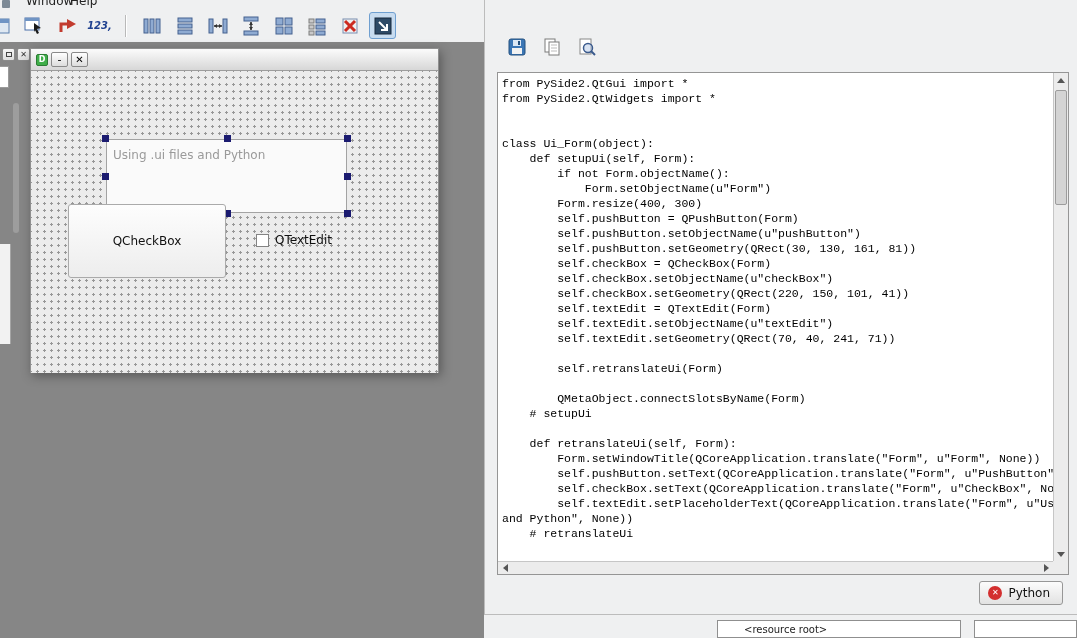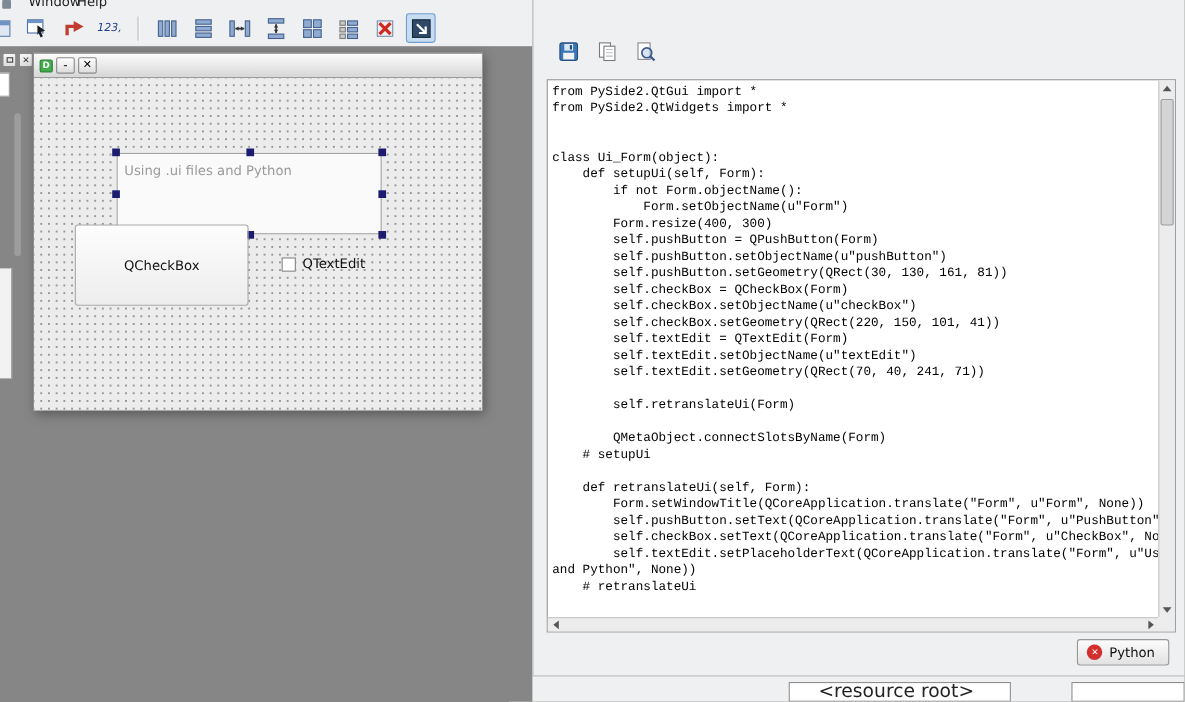--- a/index.html
+++ b/index.html
@@ -12,21 +12,21 @@
   .app-mini-icon { position: absolute; left: 2px; top: 0; width: 8px; height: 8px; background: #7d8a96; border-radius: 1px; }
   .menu-item { position: absolute; top: -6px; font-size: 12px; color: #222; line-height: 14px; }
   .menu-window { left: 26px; }
   .menu-help { left: 70px; }
 
   .toolbar { position: absolute; left: 0; top: 9px; height: 33px; display: flex; align-items: center; }
   .tb-btn { width: 27px; height: 27px; margin: 0 3px; display: flex; align-items: center; justify-content: center; border: 1px solid transparent; border-radius: 3px; }
   .tb-btn.cut { margin-left: -13px; }
   .tb-btn.pressed { background: #c8dcf0; border-color: #6f9fd0; }
   .tb-sep { width: 1px; height: 22px; background: #b9b9b9; margin: 0 9px; box-shadow: 1px 0 0 #fff; }
-  .taborder-glyph { font-size: 10px; font-weight: normal; color: #1d3f8f; font-style: italic; }
+  .taborder-glyph { font-size: 10px; font-weight: bold; color: #1d3f8f; font-style: italic; }
 
   
   .dock-btn { position: absolute; width: 13px; height: 13px; background: linear-gradient(#f6f6f6,#dedede); border: 1px solid #8a8a8a; border-radius: 2px; display: flex; align-items: center; justify-content: center; }
   .dock-btn-float { left: 2px; top: 48px; }
   .dock-btn-close { left: 17px; top: 48px; font-size: 8px; color: #333; }
   .dock-float-glyph { width: 6px; height: 5px; border: 1px solid #444; }
   .left-filter-fragment { position: absolute; left: 0; top: 66px; width: 9px; height: 22px; background: #fff; border: 1px solid #9a9a9a; border-left: none; }
   .left-scrollbar { position: absolute; left: 13px; top: 103px; width: 6px; height: 130px; background: #9d9d9d; border-radius: 3px; }
   .left-panel-sliver { position: absolute; left: 0; top: 244px; width: 11px; height: 100px; background: #f2f2f2; border-right: 1px solid #a5a5a5; }
 
@@ -69,21 +69,21 @@
   .tri-up   { width: 0; height: 0; border-left: 4px solid transparent; border-right: 4px solid transparent; border-bottom: 5px solid #555; }
   .tri-down { width: 0; height: 0; border-left: 4px solid transparent; border-right: 4px solid transparent; border-top: 5px solid #555; }
   .tri-left { width: 0; height: 0; border-top: 4px solid transparent; border-bottom: 4px solid transparent; border-right: 5px solid #555; }
   .tri-right{ width: 0; height: 0; border-top: 4px solid transparent; border-bottom: 4px solid transparent; border-left: 5px solid #555; }
 
   .close-btn { position: absolute; right: 14px; top: 581px; height: 24px; padding: 0 12px 0 8px; display: flex; align-items: center; gap: 6px; background: linear-gradient(#fcfcfc, #e2e2e2); border: 1px solid #979797; border-radius: 3px; font-size: 12px; color: #111; font-family: inherit; }
   .close-red { width: 14px; height: 14px; border-radius: 50%; background: #d32f2f; color: #fff; font-size: 8px; font-weight: bold; line-height: 14px; text-align: center; }
 
   
   .bottom-strip { position: absolute; left: 484px; top: 615px; width: 593px; height: 23px; background: #eff0f1; }
-  .resource-box { position: absolute; left: 717px; top: 620px; width: 202px; height: 18px; background: #fff; border: 1px solid #8f8f8f; display: flex; align-items: center; padding-left: 26px; font-size: 17px; color: #222; }
+  .resource-box { position: absolute; left: 717px; top: 620px; width: 244px; height: 18px; background: #fff; border: 1px solid #8f8f8f; display: flex; align-items: center; padding-left: 26px; font-size: 10px; color: #222; }
   .resource-box-2 { position: absolute; left: 974px; top: 620px; width: 103px; height: 18px; background: #fff; border: 1px solid #8f8f8f; }
 </style>
 </head>
 <body>
 
 <div class="screen">
 
   <div class="topbar">
     <div class="menubar">
       <span class="app-mini-icon"></span>

